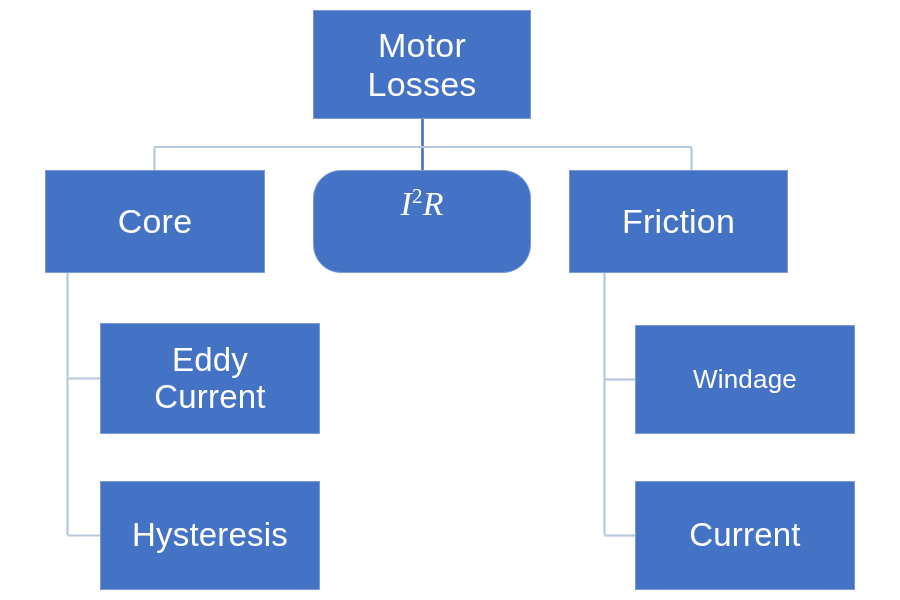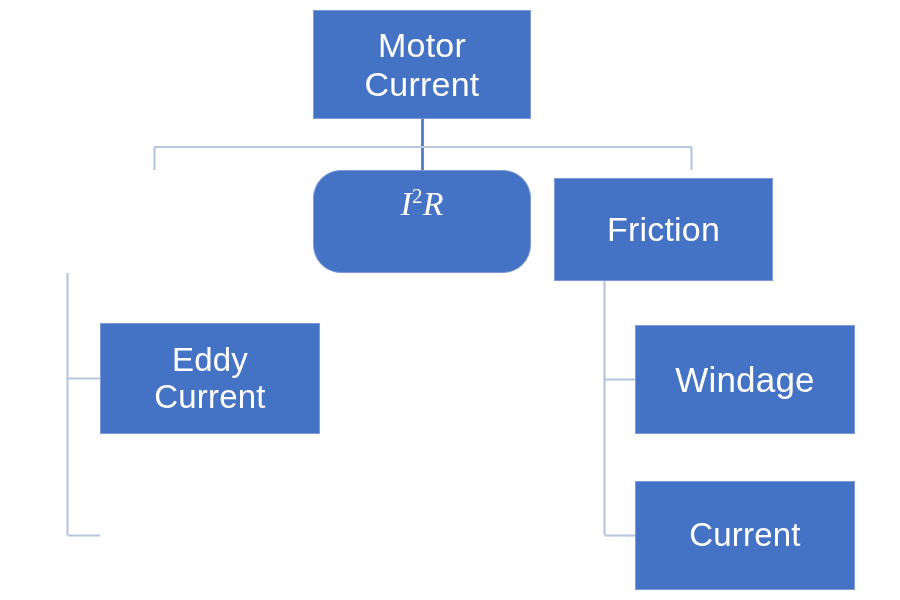--- a/index.html
+++ b/index.html
@@ -72,26 +72,25 @@
     font-style: italic;
     font-size: 34px;
   }
   .node-i2r .math sup {
     font-size: 0.62em;
     font-style: normal;
     vertical-align: super;
     line-height: 0;
   }
   .node-friction {
-    left: 554px;
+    left: 569px;
     top: 170px;
     width: 219px;
     height: 103px;
     font-size: 34px;
-    margin-top: 8px;
   }
   .node-eddy {
     left: 100px;
     top: 323px;
     width: 220px;
     height: 111px;
     font-size: 33px;
     text-align: center;
   }
   .node-hysteresis {
@@ -99,21 +98,21 @@
     top: 481px;
     width: 220px;
     height: 109px;
     font-size: 33px;
   }
   .node-windage {
     left: 635px;
     top: 325px;
     width: 220px;
     height: 109px;
-    font-size: 35px;
+    font-size: 26px;
   }
   .node-bearings {
     left: 635px;
     top: 481px;
     width: 220px;
     height: 109px;
     font-size: 33px;
   }
 </style>
 </head>
@@ -140,30 +139,32 @@
 
       <path d="M 604.5 273 L 604.5 535"></path>
 
       <path d="M 604.5 379.5 L 635 379.5"></path>
 
       <path d="M 604.5 535.5 L 635 535.5"></path>
     </g>
   </svg>
 
   <div class="node-box node-root">Motor
-Current</div>
+Losses</div>
 
+  <div class="node-box node-core">Core</div>
 
   <div class="node-box node-i2r">
     <span class="math"><span>I</span><sup>2</sup><span>R</span></span>
   </div>
 
   <div class="node-box node-friction">Friction</div>
 
   <div class="node-box node-eddy">Eddy
 Current</div>
 
+  <div class="node-box node-hysteresis">Hysteresis</div>
 
   <div class="node-box node-windage">Windage</div>
 
   <div class="node-box node-bearings">Current</div>
 
 </div>
 
 </body></html>

